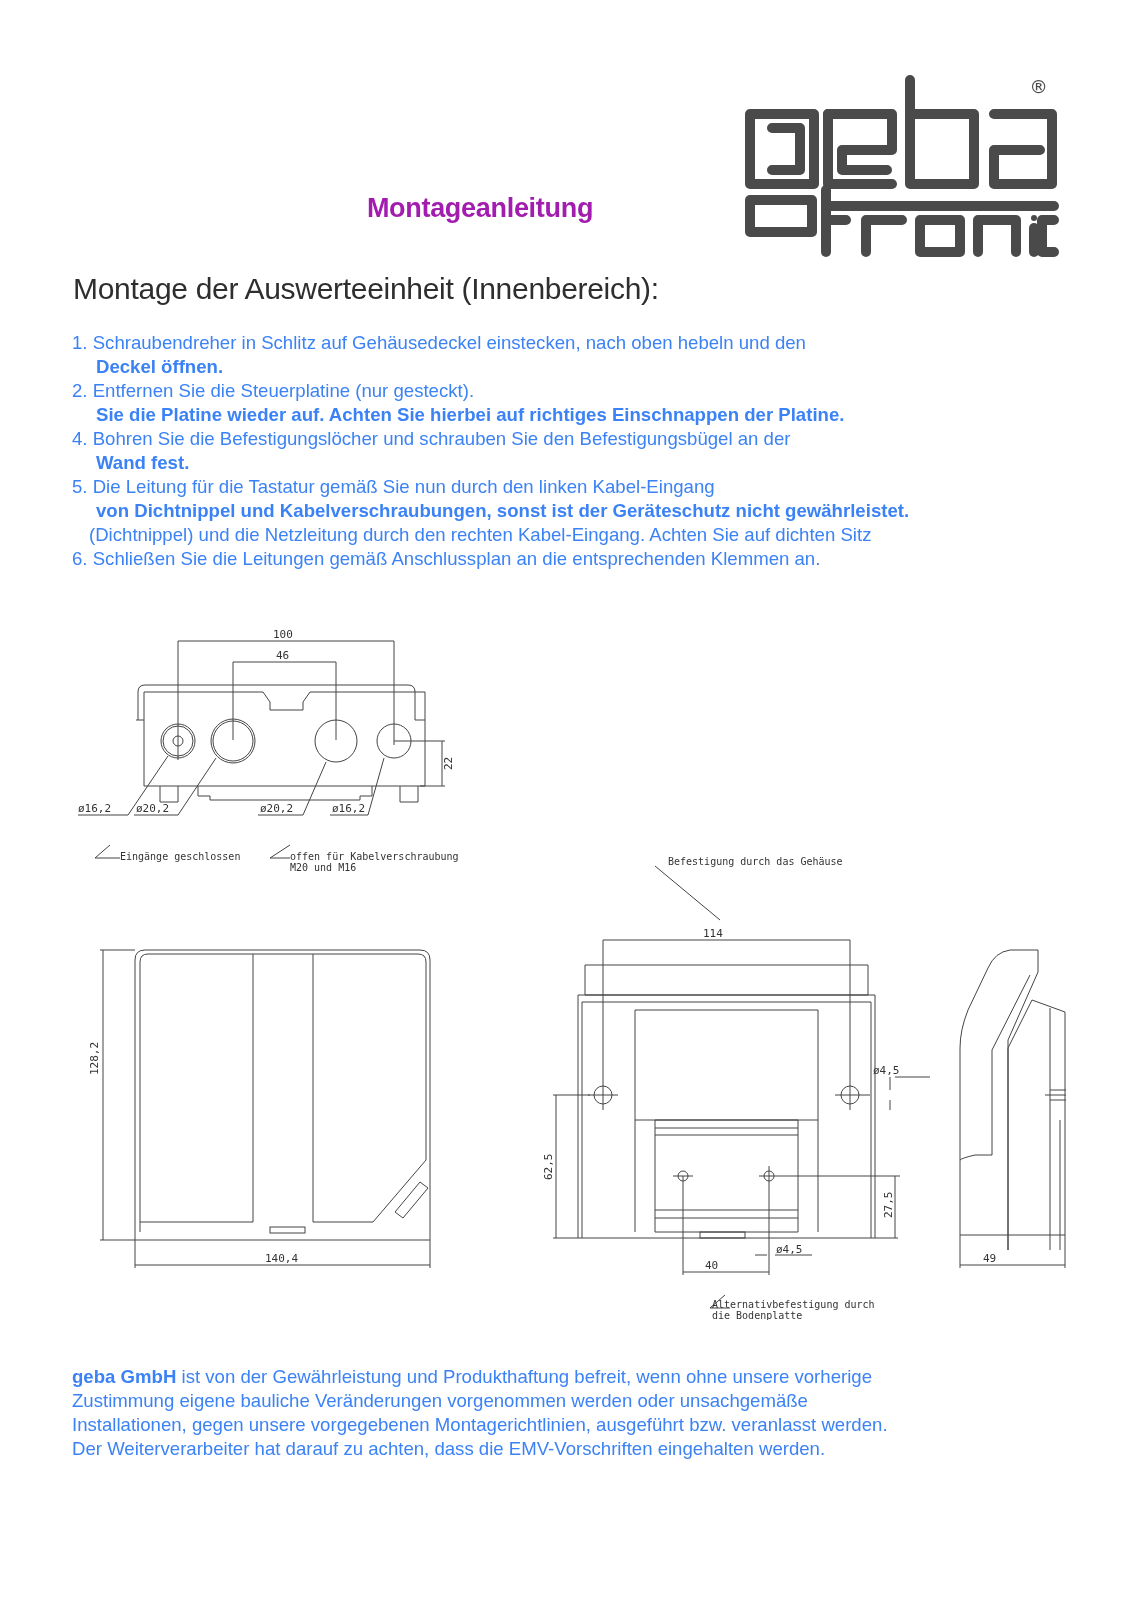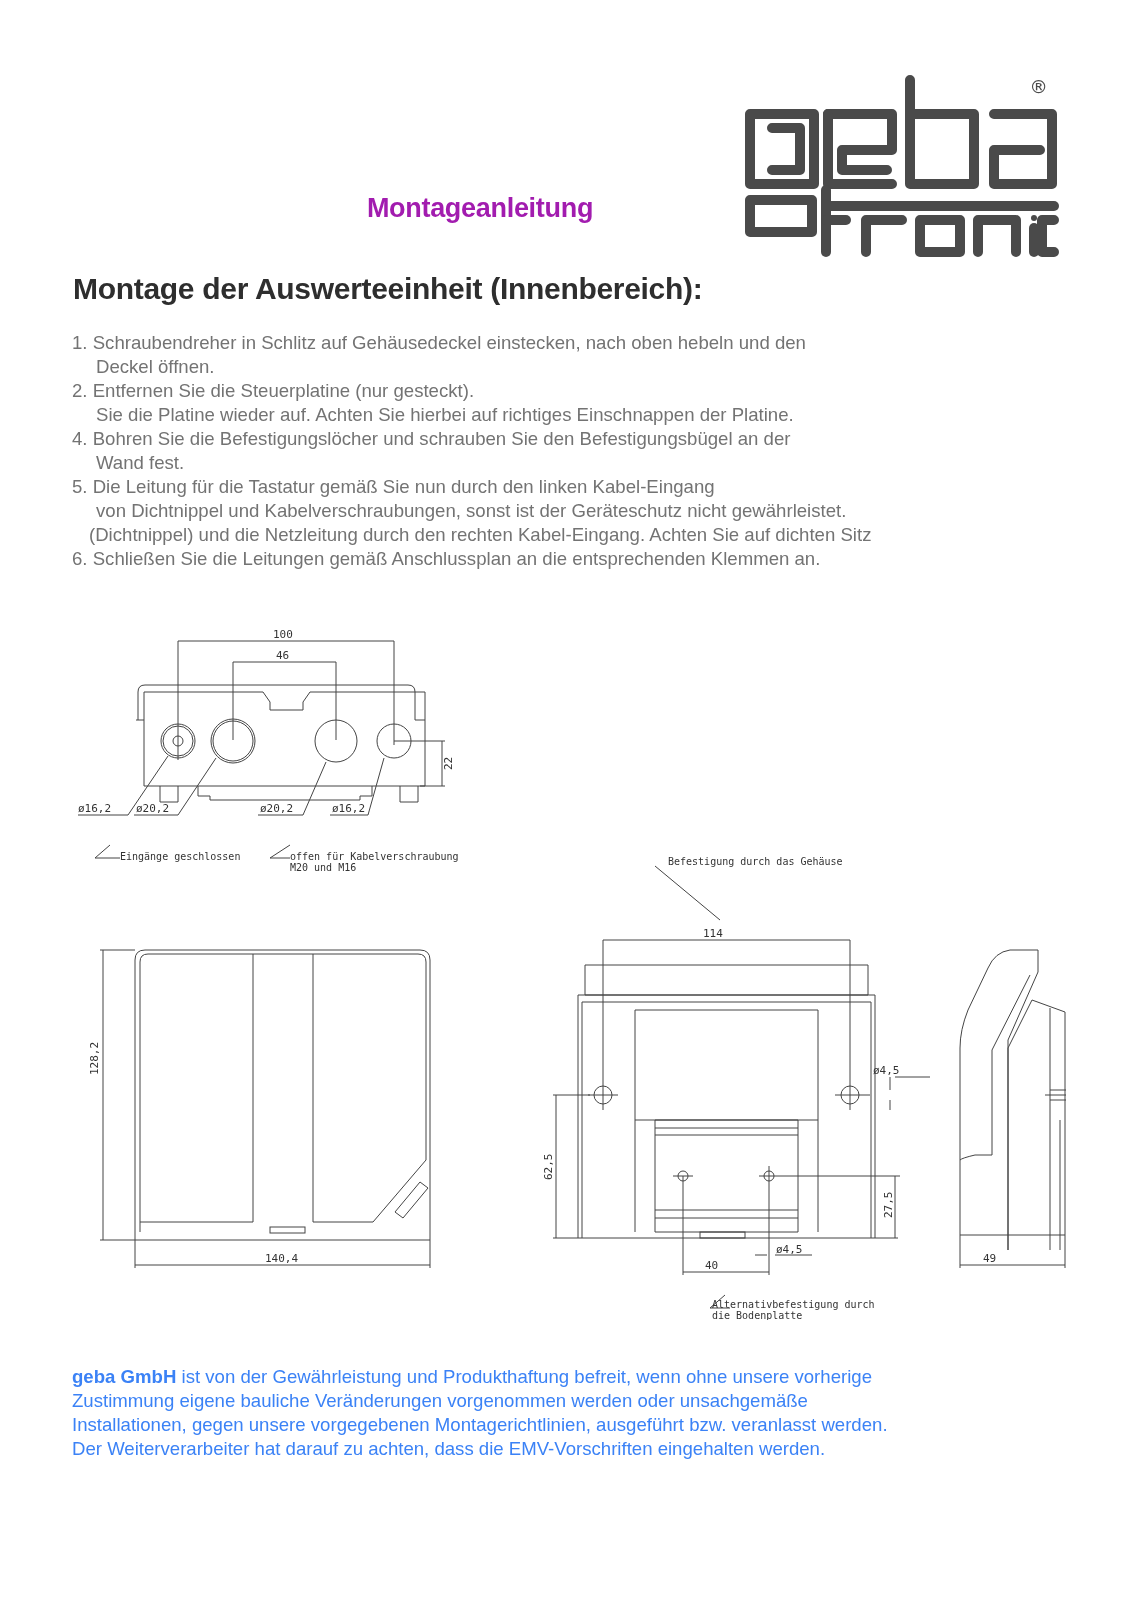--- a/index.html
+++ b/index.html
@@ -1,23 +1,23 @@
 <!DOCTYPE html>
 <html><head>
 <meta charset="utf-8">
 <style>
   html,body{margin:0;padding:0;background:#fff;}
   body{width:1130px;height:1600px;position:relative;overflow:hidden;font-family:"Liberation Sans",sans-serif;color:#2a2a2a;}
   .abs{position:absolute;}
   .doc-title{left:0;width:960px;top:193px;text-align:center;font-size:27px;font-weight:bold;color:#a21caf;letter-spacing:-0.3px;}
-  .section-title{left:73px;top:272px;font-size:30px;font-weight:bold;color:#2e2e2e;letter-spacing:-0.3px;}
-  .steps{left:72px;top:331px;width:980px;font-size:18.6px;line-height:24px;color:#737373;}
+  .section-title{left:73px;top:272px;font-size:30px;font-weight:normal;color:#2e2e2e;letter-spacing:-0.3px;}
+  .steps{left:72px;top:331px;width:980px;font-size:18.6px;line-height:24px;color:#3b82f6;}
   .step{display:block;}
   .step-line{display:block;white-space:nowrap;}
-  .indent{padding-left:24px;}
+  .indent{padding-left:24px;font-weight:bold;}
   .indent2{padding-left:17px;}
   .logo{left:742px;top:72px;width:320px;height:188px;}
   .footer{left:72px;top:1365px;width:990px;font-size:18.6px;line-height:24px;color:#3b82f6;}
   .footer b{font-weight:bold;}
   svg text{font-family:"DejaVu Sans Mono",monospace;}
 </style>
 </head>
 <body>
 
 <div class="abs doc-title">Montageanleitung</div>

